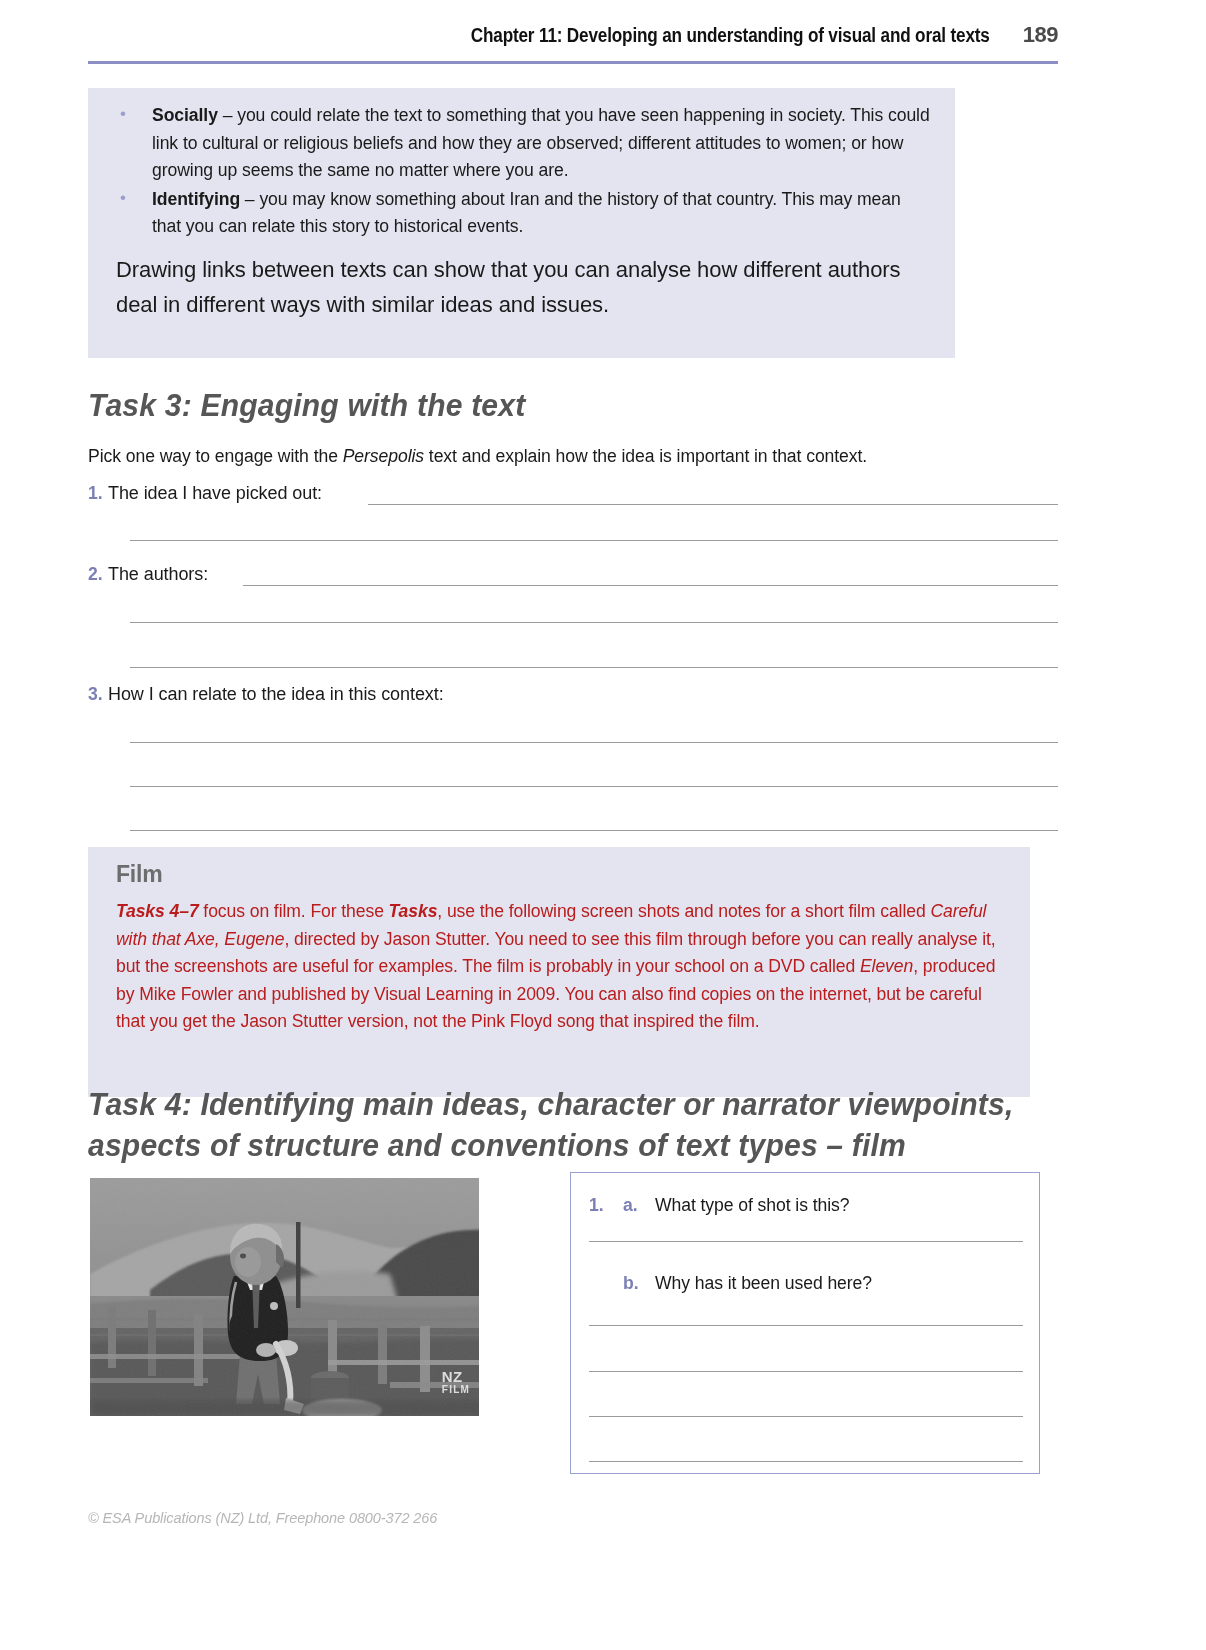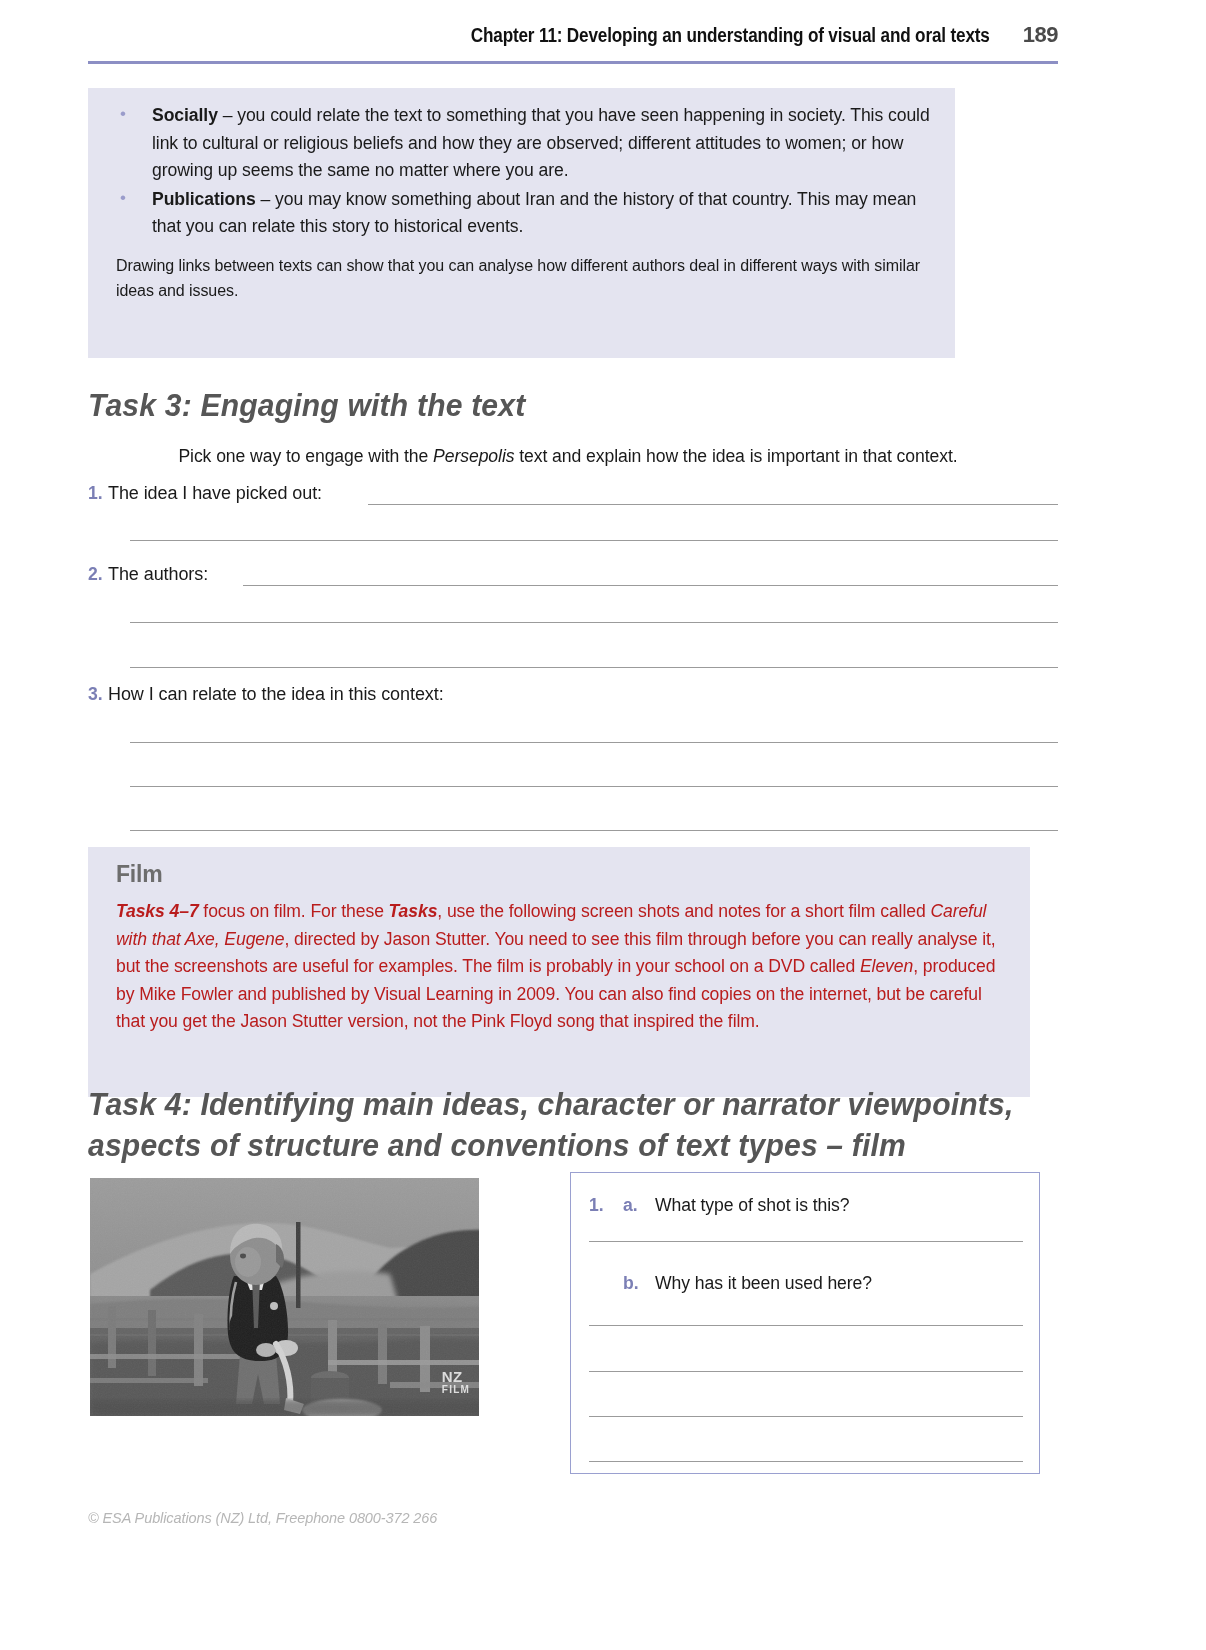--- a/index.html
+++ b/index.html
@@ -100,21 +100,21 @@
     position: absolute;
     left: 18px;
     top: -1px;
     color: #9a9ccb;
     font-size: 17px;
   }
   ul.bullets li b {
     font-weight: bold;
   }
   .box-tail {
-    font-size: 16px;
+    font-size: 22px;
     line-height: 1.57;
     margin: 12px 0 16px 14px;
     color: #1a1a1a;
     letter-spacing: -0.08px;
   }
 
   
   .task-heading {
     position: absolute;
     font-size: 32px;
@@ -131,21 +131,20 @@
 
   
   .intro-line {
     position: absolute;
     left: 88px;
     top: 443px;
     width: 960px;
     font-size: 17.6px;
     line-height: 1.5;
     letter-spacing: -0.08px;
-    text-align: center;
   }
   .intro-line i { font-style: italic; }
 
   .qitem {
     position: absolute;
     left: 88px;
     width: 970px;
   }
   .qitem .qnum {
     position: absolute;
@@ -274,21 +273,21 @@
     <div class="header-page-number">189</div>
   </div>
   <div class="header-rule"></div>
 
   <div class="shade-box box-bullets">
     <ul class="bullets">
       <li>
         <b>Socially</b><span> – </span><span>you could relate the text to something that you have seen happening in society. This could link to cultural or religious beliefs and how they are observed; different attitudes to women; or how growing up seems the same no matter where you are.</span>
       </li>
       <li>
-        <b>Publications</b><span> – </span><span>you may know something about Iran and the history of that country. This may mean that you can relate this story to historical events.</span>
+        <b>Identifying</b><span> – </span><span>you may know something about Iran and the history of that country. This may mean that you can relate this story to historical events.</span>
       </li>
     </ul>
     <p class="box-tail">Drawing links between texts can show that you can analyse how different authors deal in different ways with similar ideas and issues.</p>
   </div>
 
   <div class="task-heading" id="task3-heading">Task 3: Engaging with the text</div>
 
   <div class="intro-line"><span>Pick one way to engage with the </span><i>Persepolis</i><span> text and explain how the idea is important in that context.</span></div>
 
   <div class="qitem" style="top:483px;">

